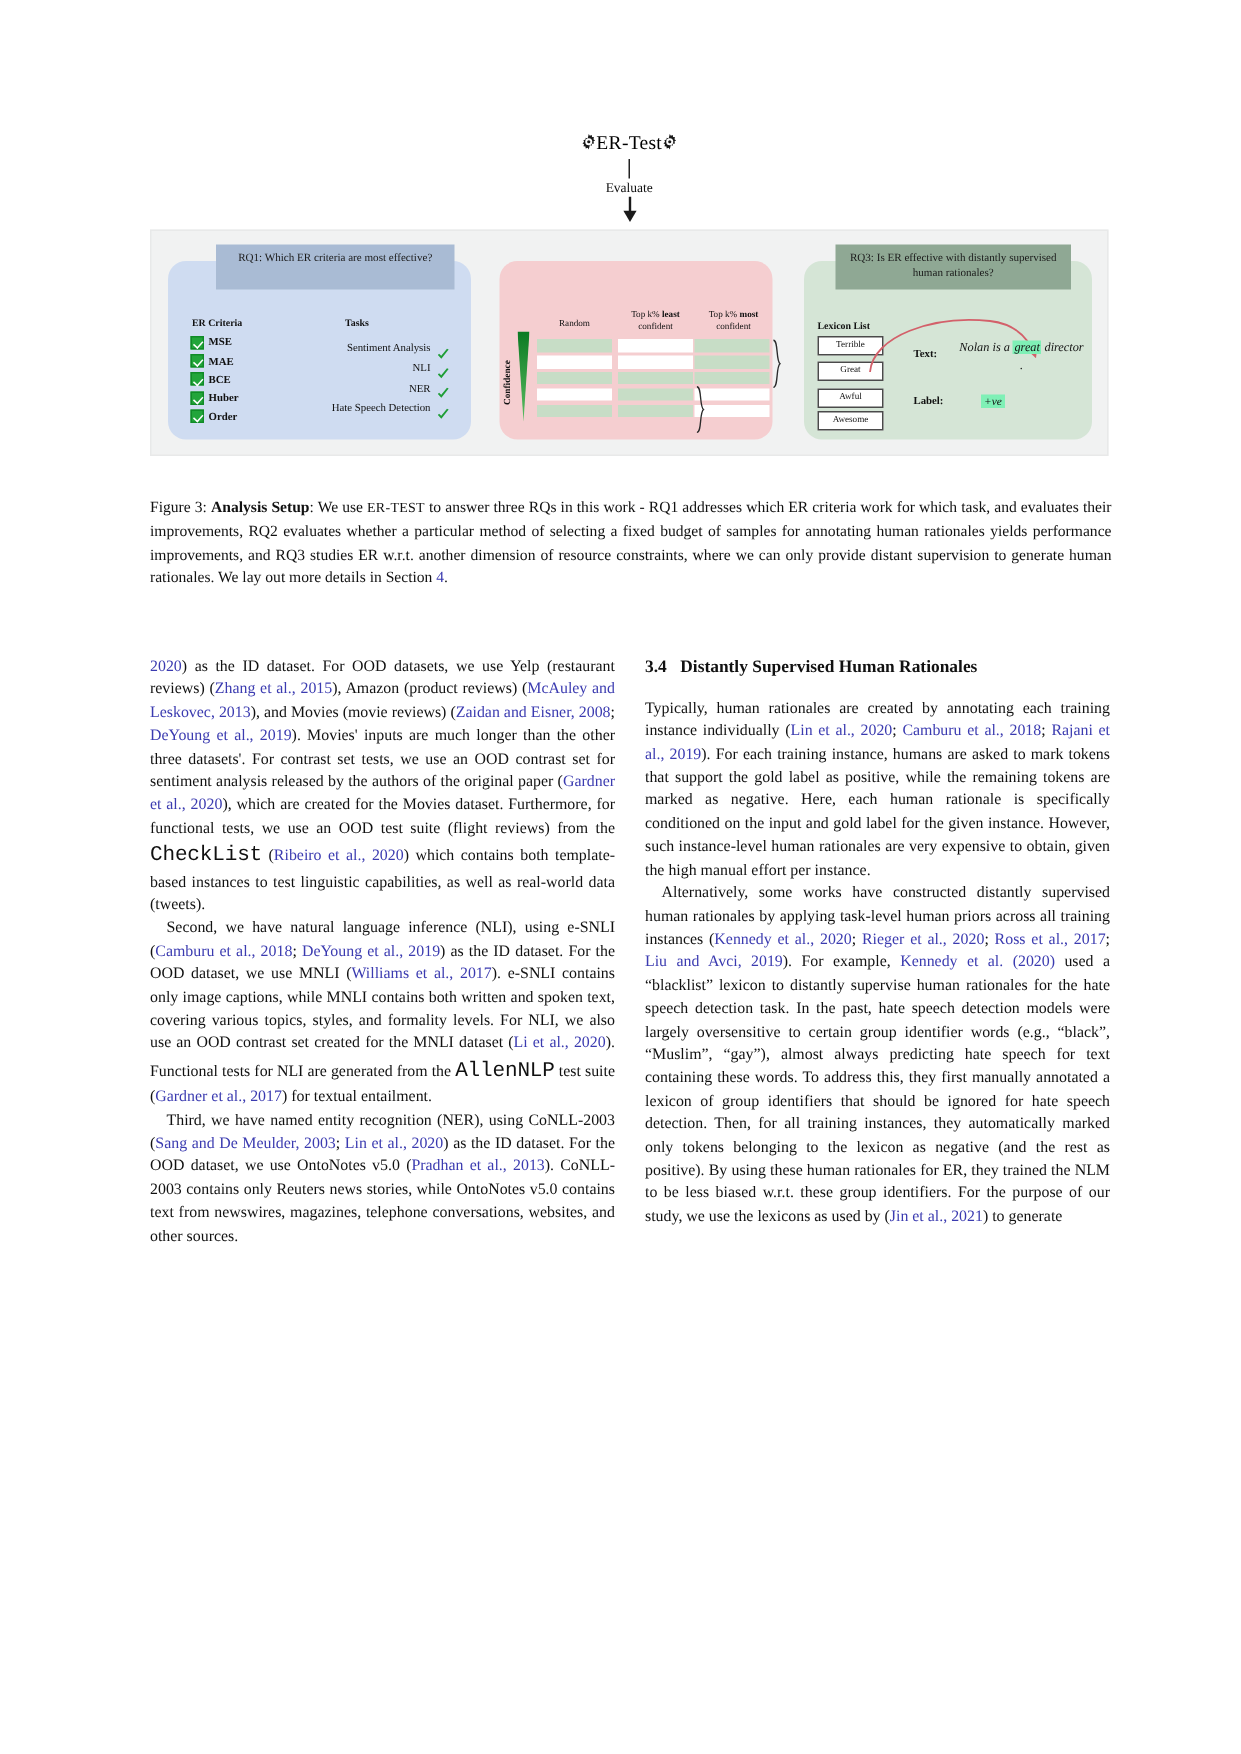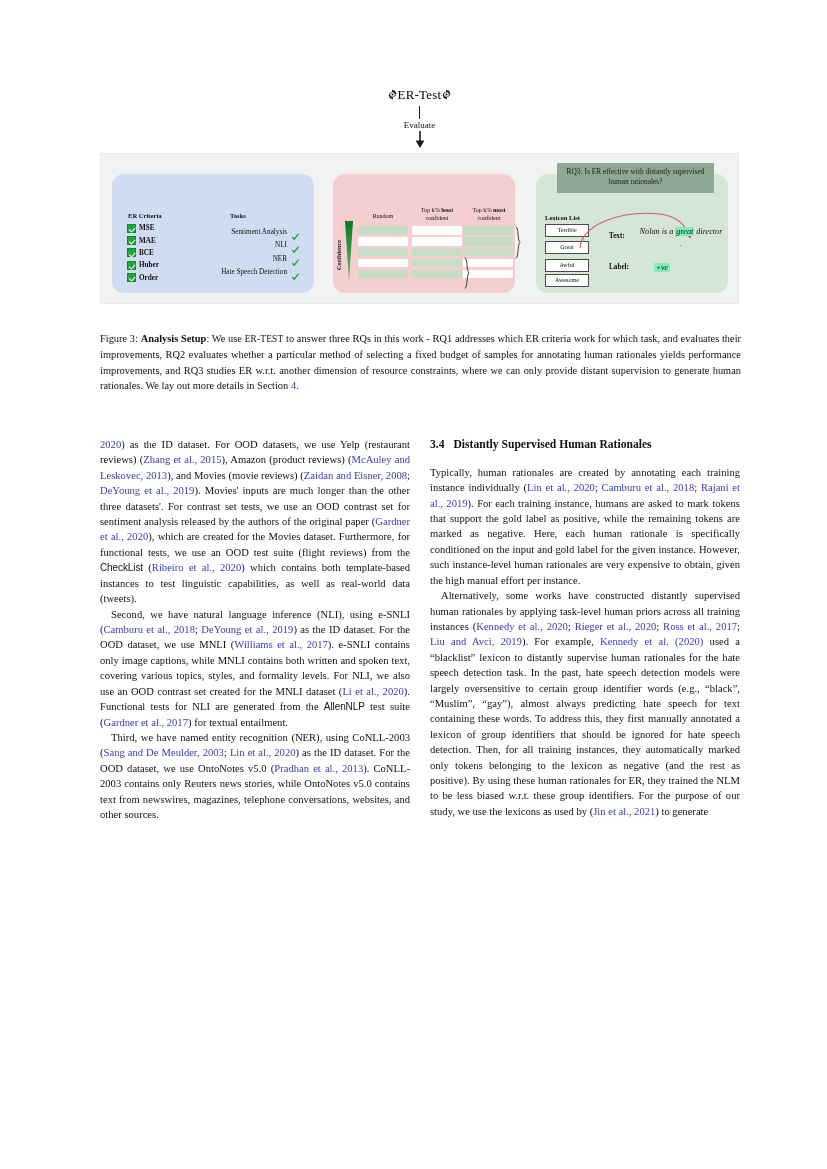--- a/index.html
+++ b/index.html
@@ -315,22 +315,22 @@
   .col p { margin: 0; text-indent: 0; }
   .col p + p { text-indent: 11px; }
   .sec-head {
     font-size: 11.6px;
     font-weight: bold;
     margin: 0 0 11px 0;
     text-align: left;
   }
   .sec-head .num { margin-right: 9px; }
   .mono {
-    font-family: Liberation Sans, sans-serif;
-    font-size: 10px;
+    font-family: Liberation Mono, monospace;
+    font-size: 14px;
     letter-spacing: -.1px;
   }
   .ital { }
 </style>
 </head>
 <body>
 
 <div class="page">
 
   <div class="figure-wrap">
@@ -498,20 +498,21 @@
           </svg>
         </div>
 
         <div class="rq3-textlabel tl-text">Text:</div>
         <div class="rq3-sentence"><span>Nolan is a </span><span class="hl-green">great</span><span> director .</span></div>
 
         <div class="rq3-textlabel tl-label">Label:</div>
         <div class="rq3-labelval">+ve</div>
       </div>
 
+      <div class="rq-header h1">RQ1: Which ER criteria are most effective?</div>
       <div class="rq-header h3">RQ3: Is ER effective with distantly supervised human rationales?</div>
     </div>
   </div>
 
   <div class="caption">
     <span>Figure 3:</span>
     <b>Analysis Setup</b><span>: We use </span><span class="smallcaps">ER-TEST</span><span> to answer three RQs in this work - RQ1 addresses which ER criteria work for which task, and evaluates their improvements, RQ2 evaluates whether a particular method of selecting a fixed budget of samples for annotating human rationales yields performance improvements, and RQ3 studies ER w.r.t. another dimension of resource constraints, where we can only provide distant supervision to generate human rationales. We lay out more details in Section </span><span class="cite">4</span><span>.</span>
   </div>
 
   <div class="col col-left">

